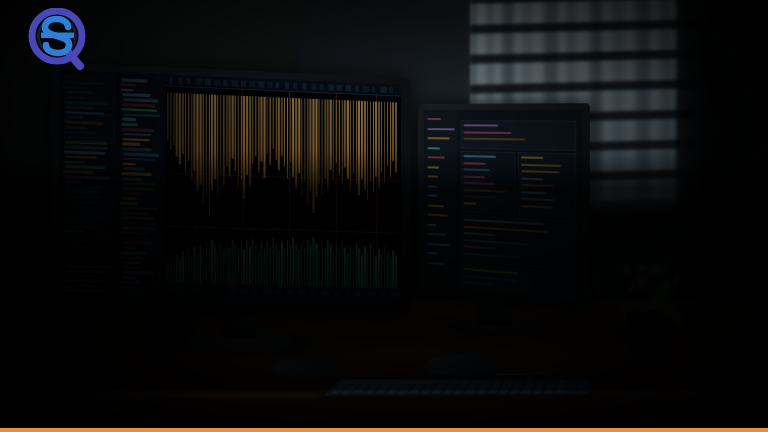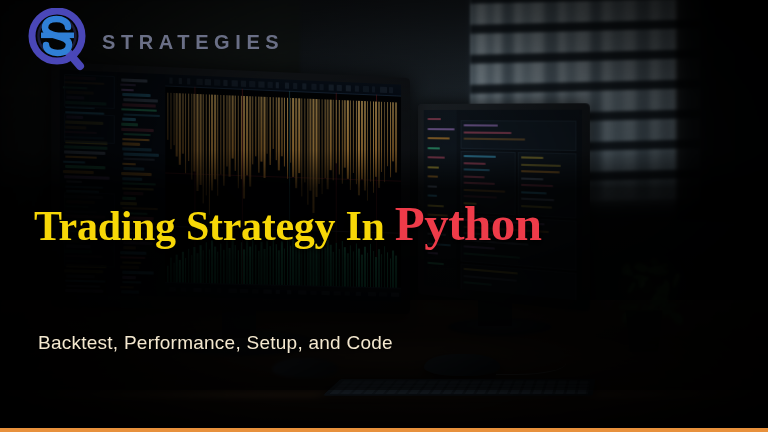--- a/index.html
+++ b/index.html
@@ -921,25 +921,22 @@
 
     <div class="logo">
       <svg class="logo-mark" viewBox="0 0 62 64">
         <circle cx="29" cy="28" r="25" fill="none" stroke="#4a47b8" stroke-width="7"></circle>
         <path d="M40 44 L52 58" stroke="#4a47b8" stroke-width="8" stroke-linecap="round" fill="none"></path>
         <circle cx="29" cy="28" r="18.5" fill="none" stroke="#1b1c3a" stroke-width="2.5"></circle>
         <path d="M40 19 C40 13.5, 34 11, 28.5 11 C22 11, 17 14, 17 19.5 C17 25, 23 26.5, 29 28 C35 29.5, 41 31, 41 36.5 C41 42, 36 45, 29.5 45 C24 45, 18 42.5, 18 37" fill="none" stroke="#2f7fd6" stroke-width="6.5" stroke-linecap="round"></path>
         <rect x="13" y="24.5" width="33" height="5.6" fill="#2f7fd6"></rect>
       </svg>
       <div class="logo-words">
-        <span class="logo-line2">STRATEGIES</span>
       </div>
     </div>
 
     <h1 class="headline">
-      <span class="line"><span>Trading Strategy In </span><span class="py">Python</span></span>
     </h1>
 
-    <div class="subtitle">Backtest, Performance, Setup, and Code</div>
 
     <div class="accent-bar"></div>
   </div>
 </div>
 
 </body></html>

